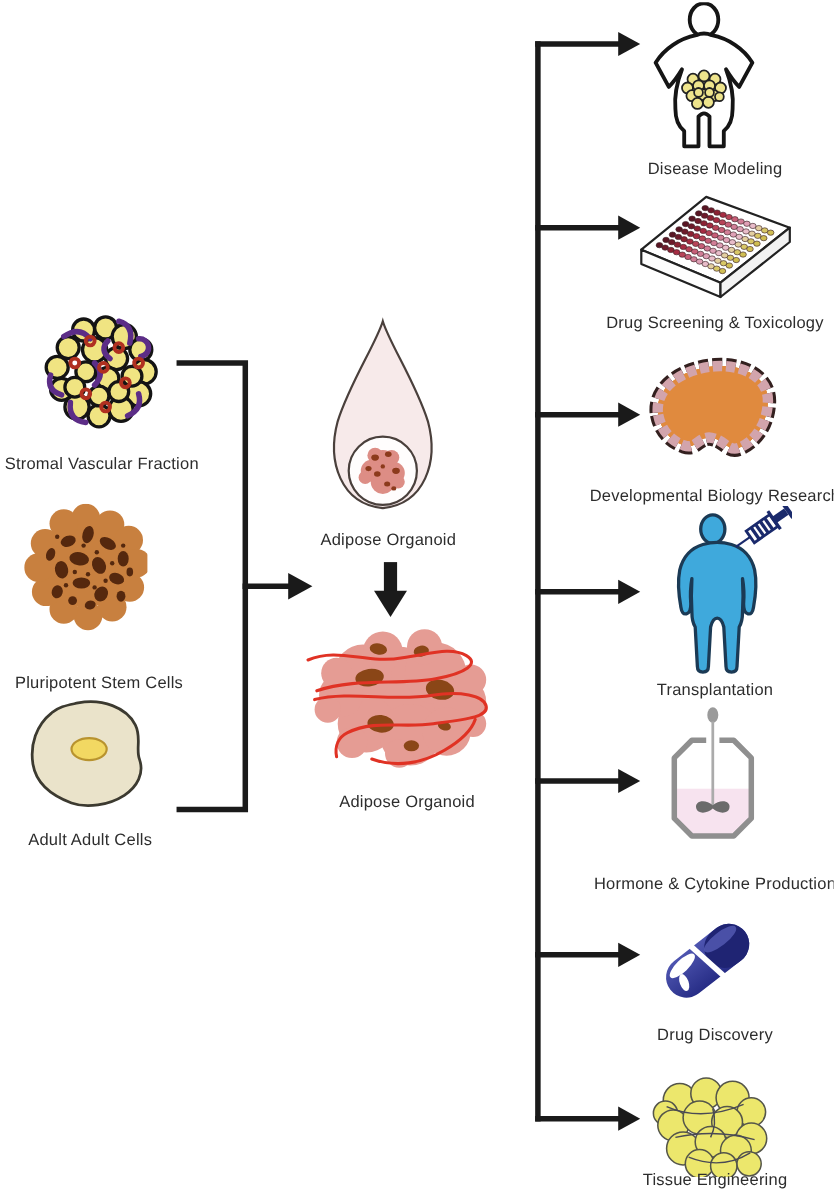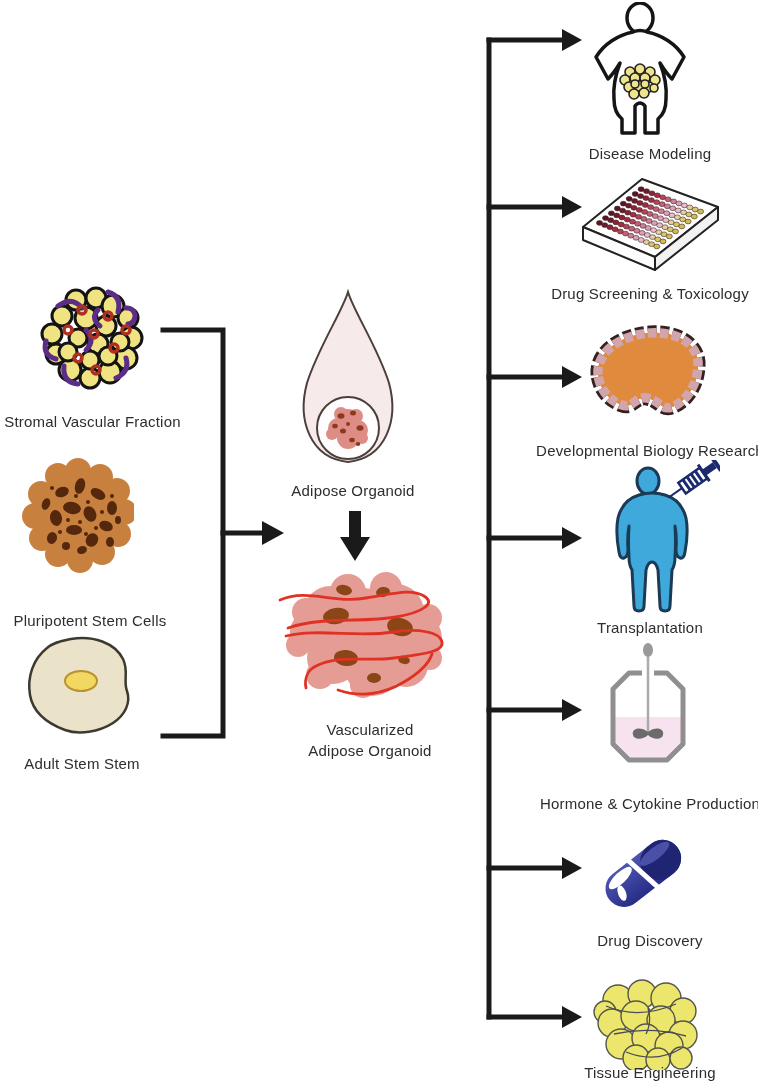--- a/index.html
+++ b/index.html
@@ -137,21 +137,21 @@
       <circle cx="64" cy="76" r="2"></circle>
     </g>
   </svg>
   <div class="label" style="left:0;top:610px;width:180px;">Pluripotent Stem Cells</div>
 
   <svg class="abs" style="left:21px;top:633px;" width="112" height="107" viewBox="0 0 112 107">
     <path d="M50,6 C72,2 94,10 102,26 C108,38 102,48 106,58 C110,70 104,82 92,90
              C78,99 58,102 44,97 C28,91 12,80 9,62 C6,44 12,26 26,15 C33,9 41,8 50,6 Z" stroke="#3c3a30" stroke-width="2.5" fill="#eae3ca"></path>
     <ellipse cx="60" cy="48" rx="16" ry="10" stroke="#b8932f" stroke-width="2" fill="#f2d862"></ellipse>
   </svg>
-  <div class="label" style="left:0;top:753px;width:164px;">Adult Stem Stem</div>
+  <div class="label" style="left:0;top:753px;width:164px;">Adult Adult Cells</div>
 
   <svg class="abs" style="left:296px;top:288px;" width="104" height="184" viewBox="0 0 104 184">
     <path d="M52,4 C58,24 82,60 93,95 C103,132 90,170 52,174 C14,170 1,132 11,95 C22,60 46,24 52,4 Z" stroke="#4a403c" stroke-width="2" fill="#f7eaea"></path>
     <circle cx="52" cy="140" r="31" fill="#fffdfd" stroke="#4a403c" stroke-width="2"></circle>
     <g fill="#dd8d85">
       <circle cx="52" cy="134" r="13"></circle>
         <circle cx="42" cy="140" r="10"></circle>
         <circle cx="62" cy="142" r="10"></circle>
       <circle cx="52" cy="150" r="11"></circle>
         <circle cx="45" cy="126" r="7"></circle>
@@ -200,21 +200,20 @@
       <ellipse cx="96" cy="108" rx="7" ry="5"></ellipse>
       <ellipse cx="126" cy="90" rx="6" ry="4" transform="rotate(15 126 90)"></ellipse>
     </g>
     <g fill="none" stroke-width="2.8" stroke-linecap="round" stroke="#e03224">
       <path d="M2,30 C30,18 55,34 88,28 C115,24 132,18 146,26 C158,33 146,42 118,47 C85,53 45,46 10,58"></path>
       <path d="M8,66 C40,58 80,68 115,62 C140,58 162,62 164,72 C166,82 145,84 116,88 C88,92 62,84 38,96 C30,100 26,108 28,118"></path>
       <path d="M60,120 C82,128 106,124 126,112 C138,105 150,96 154,84"></path>
     </g>
   </svg>
   <div class="label" style="left:275px;top:719px;width:190px;">
-    <div>Vascularized</div>
     <div>Adipose Organoid</div>
   </div>
 
   <svg class="abs" style="left:588px;top:2px;" width="104" height="136" viewBox="0 0 104 136">
     <g fill="#ffffff" stroke-width="3.5" stroke-linejoin="round" stroke="#151515">
       <ellipse cx="52" cy="16" rx="13" ry="15"></ellipse>
       <path d="M45,30 C30,33 16,42 8,55 L20,77 C25,72 29,66 32,61 C27,74 25,86 26,97
                C26,106 29,113 34,117 L34,131 L47,131 L47,104 Q52,98 57,104 L57,131 L70,131 L70,117
                C75,113 78,106 78,97 C79,86 77,74 72,61 C75,66 79,72 84,77 L96,55
                C88,42 74,33 59,30 Q52,27 45,30 Z"></path>

